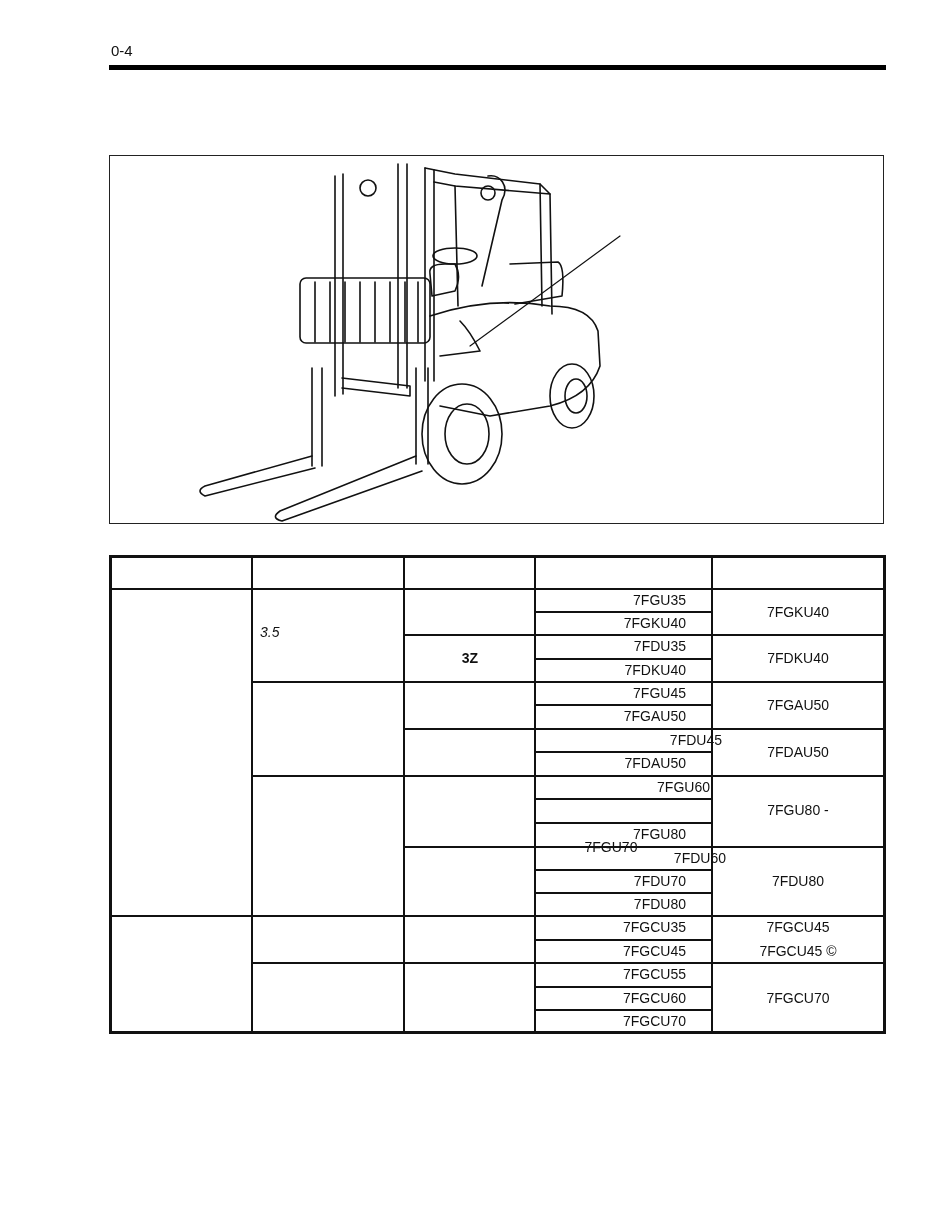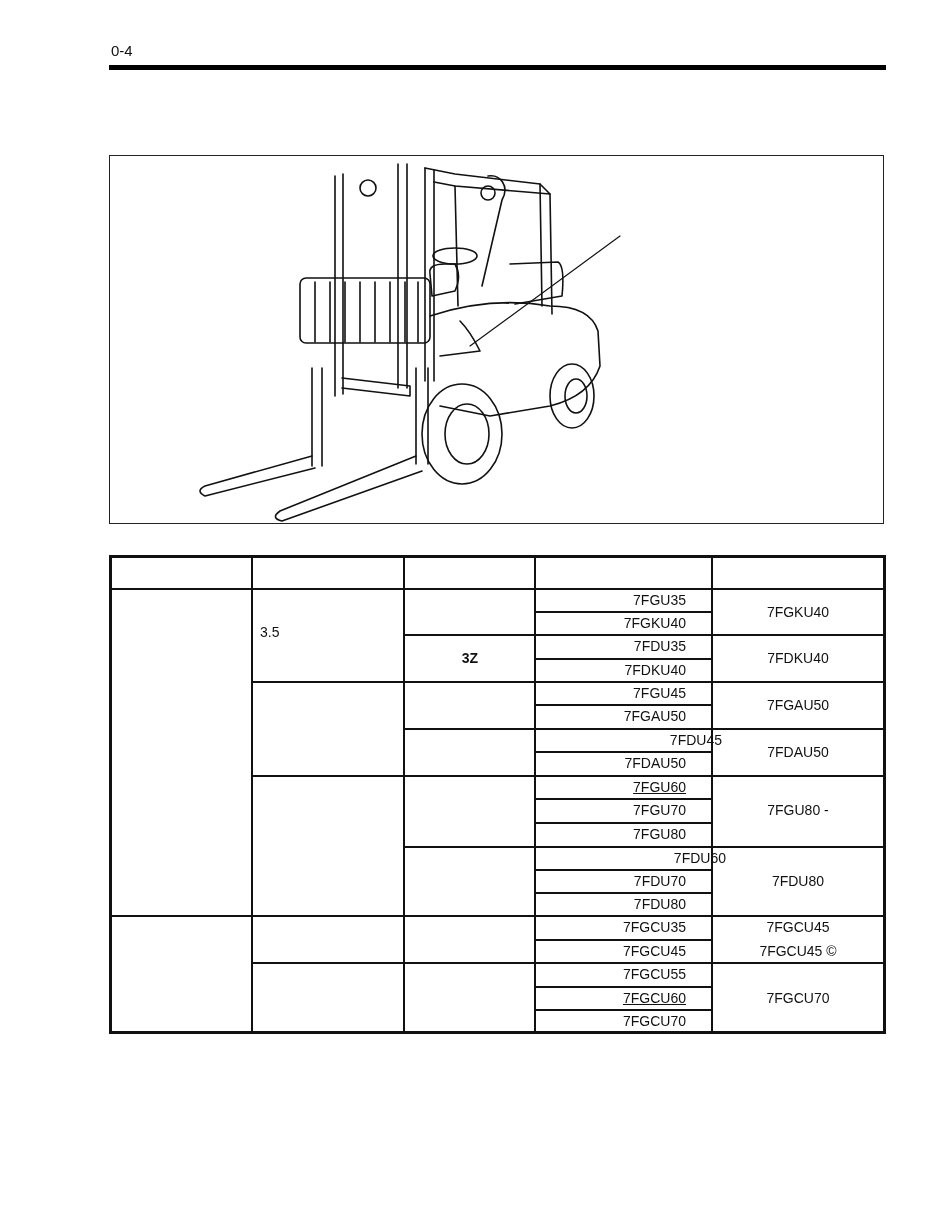--- a/index.html
+++ b/index.html
@@ -94,41 +94,41 @@
   <div class="ln h" style="left:534px;top:704px;width:179px;"></div>
   <div class="ln h" style="left:534px;top:751px;width:179px;"></div>
   <div class="ln h" style="left:534px;top:798px;width:179px;"></div>
   <div class="ln h" style="left:534px;top:822px;width:179px;"></div>
   <div class="ln h" style="left:534px;top:869px;width:179px;"></div>
   <div class="ln h" style="left:534px;top:892px;width:179px;"></div>
   <div class="ln h" style="left:534px;top:939px;width:179px;"></div>
   <div class="ln h" style="left:534px;top:986px;width:179px;"></div>
   <div class="ln h" style="left:534px;top:1009px;width:179px;"></div>
 
-  <div class="cell" style="left:260px;top:621px;">3.5</div>
+  <div class="cell" style="left:260px;top:621px;font-style:italic;">3.5</div>
   <div class="cell c" style="left:405px;top:647px;width:130px;font-weight:bold;">3Z</div>
 
   <div class="cell r" style="left:536px;top:589px;width:150px;">7FGU35</div>
   <div class="cell r" style="left:536px;top:612px;width:150px;">7FGKU40</div>
   <div class="cell r" style="left:536px;top:635px;width:150px;">7FDU35</div>
   <div class="cell r" style="left:536px;top:659px;width:150px;">7FDKU40</div>
   <div class="cell r" style="left:536px;top:682px;width:150px;">7FGU45</div>
   <div class="cell r" style="left:536px;top:705px;width:150px;">7FGAU50</div>
   <div class="cell r" style="left:536px;top:729px;width:150px;padding-left:36px;">7FDU45</div>
   <div class="cell r" style="left:536px;top:752px;width:150px;">7FDAU50</div>
-  <div class="cell r" style="left:536px;top:776px;width:150px;text-decoration:underline;">7FGU60</div>
-  <div class="cell r" style="left:536px;top:799px;width:150px;">7FGU70</div>
+  <div class="cell r" style="left:560px;top:776px;width:150px;">7FGU60</div>
+  <div class="cell r" style="left:536px;top:836px;width:150px;text-align:center;">7FGU70</div>
   <div class="cell r" style="left:536px;top:823px;width:150px;">7FGU80</div>
   <div class="cell r" style="left:536px;top:847px;width:150px;padding-left:40px;">7FDU60</div>
   <div class="cell r" style="left:536px;top:870px;width:150px;">7FDU70</div>
   <div class="cell r" style="left:536px;top:893px;width:150px;">7FDU80</div>
   <div class="cell r" style="left:536px;top:916px;width:150px;">7FGCU35</div>
   <div class="cell r" style="left:536px;top:940px;width:150px;">7FGCU45</div>
   <div class="cell r" style="left:536px;top:963px;width:150px;">7FGCU55</div>
-  <div class="cell r" style="left:536px;top:987px;width:150px;text-decoration:underline;">7FGCU60</div>
+  <div class="cell r" style="left:536px;top:987px;width:150px;">7FGCU60</div>
   <div class="cell r" style="left:536px;top:1010px;width:150px;">7FGCU70</div>
 
   <div class="cell c" style="left:713px;top:601px;width:170px;">7FGKU40</div>
   <div class="cell c" style="left:713px;top:647px;width:170px;">7FDKU40</div>
   <div class="cell c" style="left:713px;top:694px;width:170px;">7FGAU50</div>
   <div class="cell c" style="left:713px;top:741px;width:170px;">7FDAU50</div>
   <div class="cell c" style="left:713px;top:799px;width:170px;">7FGU80 -</div>
   <div class="cell c" style="left:713px;top:870px;width:170px;">7FDU80</div>
   <div class="cell c" style="left:713px;top:916px;width:170px;">7FGCU45</div>
   <div class="cell c" style="left:713px;top:940px;width:170px;">7FGCU45 ©</div>

